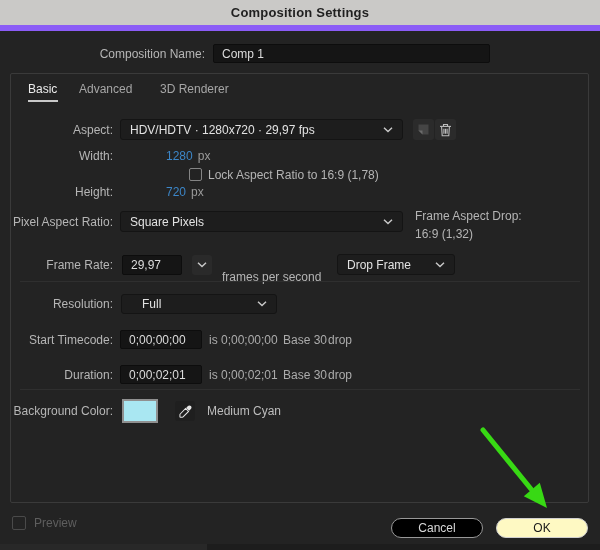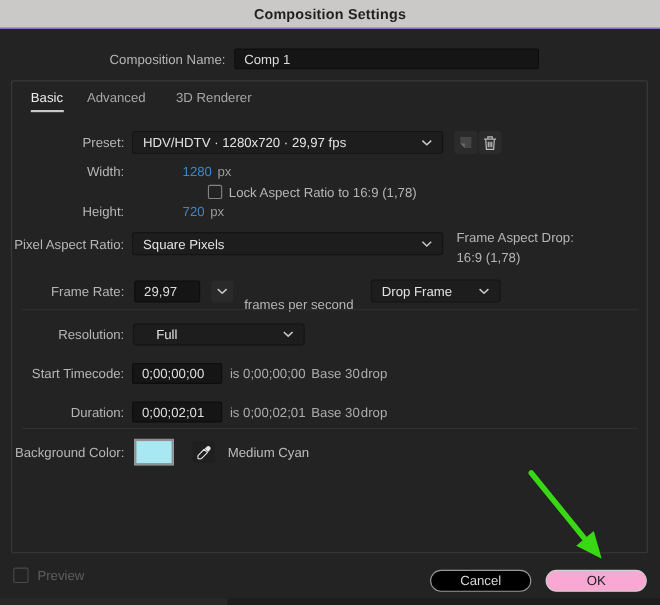--- a/index.html
+++ b/index.html
@@ -8,21 +8,21 @@
     --swatch-cyan:#a9e7f2;
   }
   html,body{margin:0;padding:0;background:#232323;}
   .dialog{
     position:relative;width:600px;height:550px;background:#232323;
     font-family:"Liberation Sans",sans-serif;overflow:hidden;
     -webkit-font-smoothing:antialiased;
   }
   .titlebar{
     position:absolute;top:0;left:0;right:0;height:25px;background:#cac9c7;
-    border-bottom:1px solid #8b5cf6;display:flex;align-items:center;justify-content:center;
+    border-bottom:6px solid #8b5cf6;display:flex;align-items:center;justify-content:center;
   }
   .titlebar span{font-size:13px;font-weight:700;color:#1f1f1f;letter-spacing:.2px;}
 
   .panel{
     position:absolute;left:10px;top:73px;width:579px;height:430px;
     border:1px solid #3a3a3a;box-sizing:border-box;border-radius:2px;
   }
 
   .rlabel{
     position:absolute;left:0;display:flex;align-items:center;justify-content:flex-end;
@@ -66,21 +66,21 @@
   .tab{position:absolute;font-size:12px;white-space:nowrap;}
   .tab.active{color:#ececec;}
   .tab.inactive{color:#a6a6a6;}
   .tab-underline{position:absolute;height:2px;background:#c9c9c9;}
 
   .btn{
     position:absolute;height:20px;border-radius:10px;font-size:12px;
     display:flex;align-items:center;justify-content:center;box-sizing:border-box;cursor:default;
   }
   .btn-cancel{border:1px solid #989898;color:#d8d8d8;background:#000000;}
-  .btn-ok{background:#f9a8d4;color:#1a1a1a;border:1px solid #cfcfcf;}
+  .btn-ok{background:#fef9c3;color:#1a1a1a;border:1px solid #cfcfcf;}
 
   .strip{position:absolute;top:544px;height:6px;}
   .arrow-svg{position:absolute;left:0;top:0;pointer-events:none;}
   .arrow-line{stroke:var(--arrow-green);stroke-width:5;stroke-linecap:round;}
   .arrow-head{fill:var(--arrow-green);}
 </style>
 </head>
 <body>
 
 <div class="dialog">
@@ -92,21 +92,21 @@
   <div class="rlabel" style="top:44px;height:19px;width:205px;">Composition Name:</div>
   <div class="input" style="left:213px;top:44px;width:277px;height:19px;">Comp 1</div>
 
   <div class="panel"></div>
 
   <div class="tab active" style="left:28px;top:82px;">Basic</div>
   <div class="tab-underline" style="left:28px;top:100px;width:30px;"></div>
   <div class="tab inactive" style="left:79px;top:82px;">Advanced</div>
   <div class="tab inactive" style="left:160px;top:82px;">3D Renderer</div>
 
-  <div class="rlabel" style="top:119px;height:21px;width:113px;">Preset:</div>
+  <div class="rlabel" style="top:119px;height:21px;width:113px;">Aspect:</div>
   <div class="dropdown" style="left:120px;top:119px;width:283px;height:21px;">
     <span>HDV/HDTV · 1280x720 · 29,97 fps</span>
     <svg class="chev" width="10" height="6" viewBox="0 0 10 6">
       <path d="M1 0.8 L5 4.6 L9 0.8" fill="none" stroke="#c9c9c9" stroke-width="1.4"></path>
     </svg>
   </div>
   <div class="icon-btn" style="left:413px;top:119px;">
     <svg width="13" height="13" viewBox="0 0 13 13">
       <path d="M1.5 1.5 h10 v10 h-6 l-4 -4 z" fill="#454545"></path>
       <path d="M1.5 7.5 h4 v4 z" fill="#6b6b6b"></path>
@@ -137,21 +137,21 @@
   </div>
 
   <div class="rlabel" style="top:211px;height:21px;width:113px;">Pixel Aspect Ratio:</div>
   <div class="dropdown" style="left:120px;top:211px;width:283px;height:21px;">
     <span>Square Pixels</span>
     <svg class="chev" width="10" height="6" viewBox="0 0 10 6">
       <path d="M1 0.8 L5 4.6 L9 0.8" fill="none" stroke="#c9c9c9" stroke-width="1.4"></path>
     </svg>
   </div>
   <div class="txt" style="left:415px;top:209px;height:14px;color:#b5b5b5;">Frame Aspect Drop:</div>
-  <div class="txt" style="left:415px;top:227px;height:14px;color:#b5b5b5;">16:9 (1,78)</div>
+  <div class="txt" style="left:415px;top:227px;height:14px;color:#b5b5b5;">16:9 (1,32)</div>
 
   <div class="rlabel" style="top:255px;height:20px;width:113px;">Frame Rate:</div>
   <div class="input" style="left:122px;top:255px;width:60px;height:20px;">29,97</div>
   <div class="chev-btn" style="left:192px;top:255px;">
     <svg width="10" height="6" viewBox="0 0 10 6">
       <path d="M1 0.8 L5 4.6 L9 0.8" fill="none" stroke="#c9c9c9" stroke-width="1.4"></path>
     </svg>
   </div>
   <div class="txt" style="left:222px;top:267px;height:20px;color:#b5b5b5;">frames per second</div>
   <div class="dropdown" style="left:337px;top:254px;width:118px;height:21px;">

